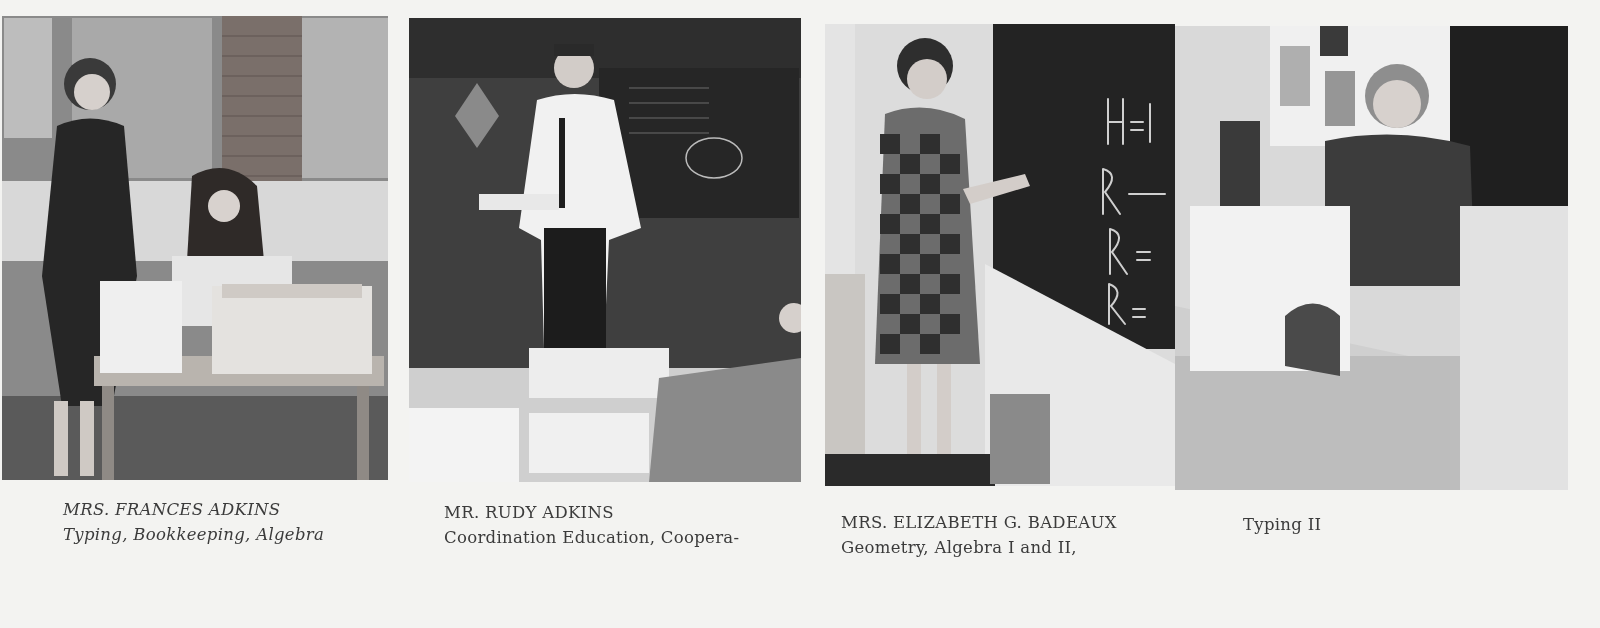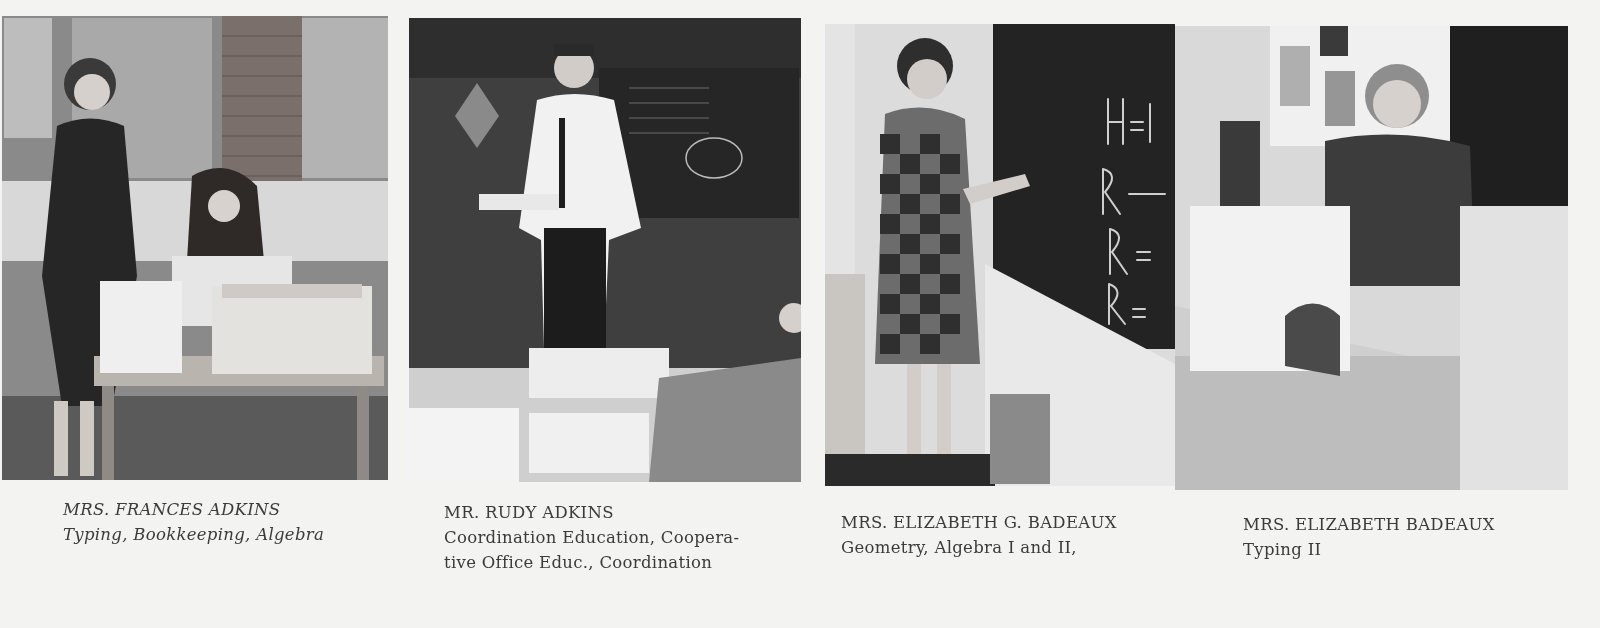--- a/index.html
+++ b/index.html
@@ -190,24 +190,22 @@
 </div>
 
 <div class="caption" style="left:63px; top:497px;font-style:italic;">
   <span class="name">MRS. FRANCES ADKINS</span>
   <span class="line">Typing, Bookkeeping, Algebra</span>
 </div>
 
 <div class="caption" style="left:444px; top:500px;">
   <span class="name">MR. RUDY ADKINS</span>
   <span class="line">Coordination Education, Coopera-</span>
-  <span class="line">tive Office Educ., Coordination</span>
 </div>
 
 <div class="caption" style="left:841px; top:510px;">
   <span class="name">MRS. ELIZABETH G. BADEAUX</span>
   <span class="line">Geometry, Algebra I and II,</span>
 </div>
 
 <div class="caption" style="left:1243px; top:512px;">
-  <span class="name">MRS. ELIZABETH BADEAUX</span>
   <span class="line">Typing II</span>
 </div>
 
 </body></html>

